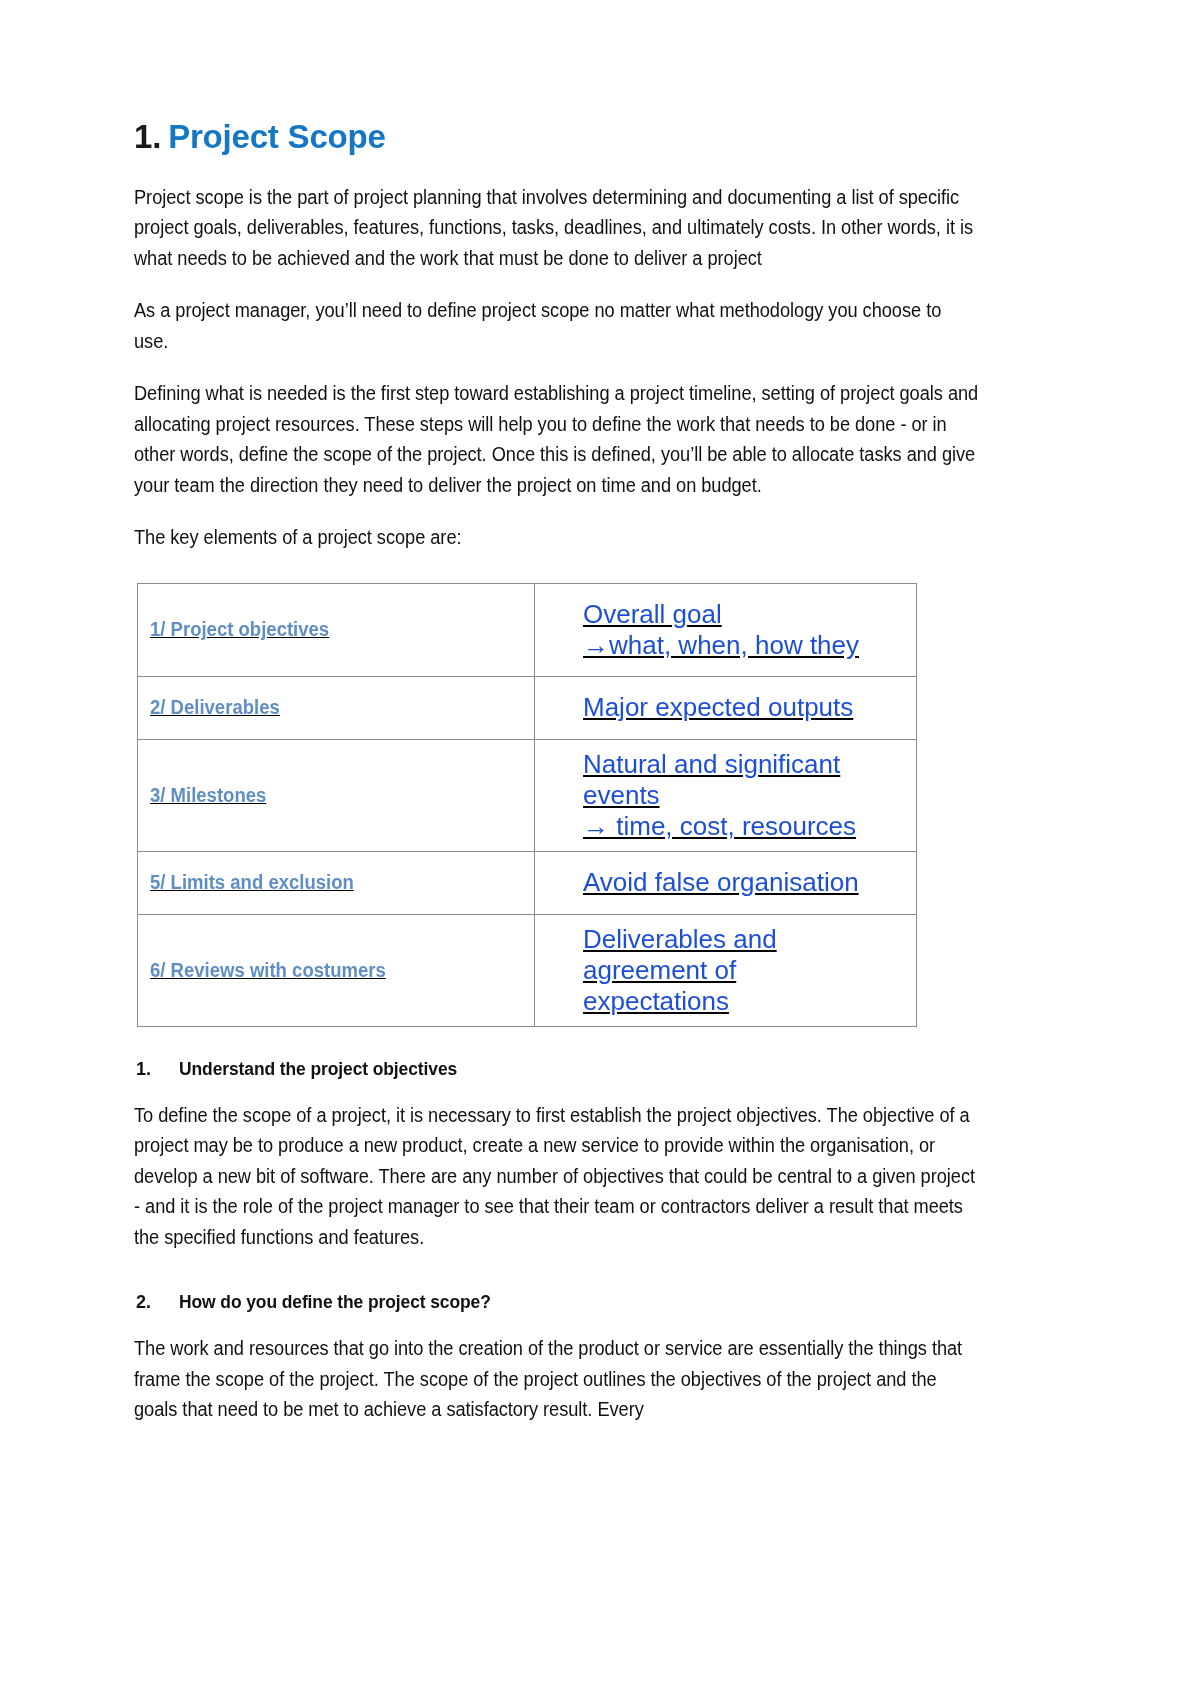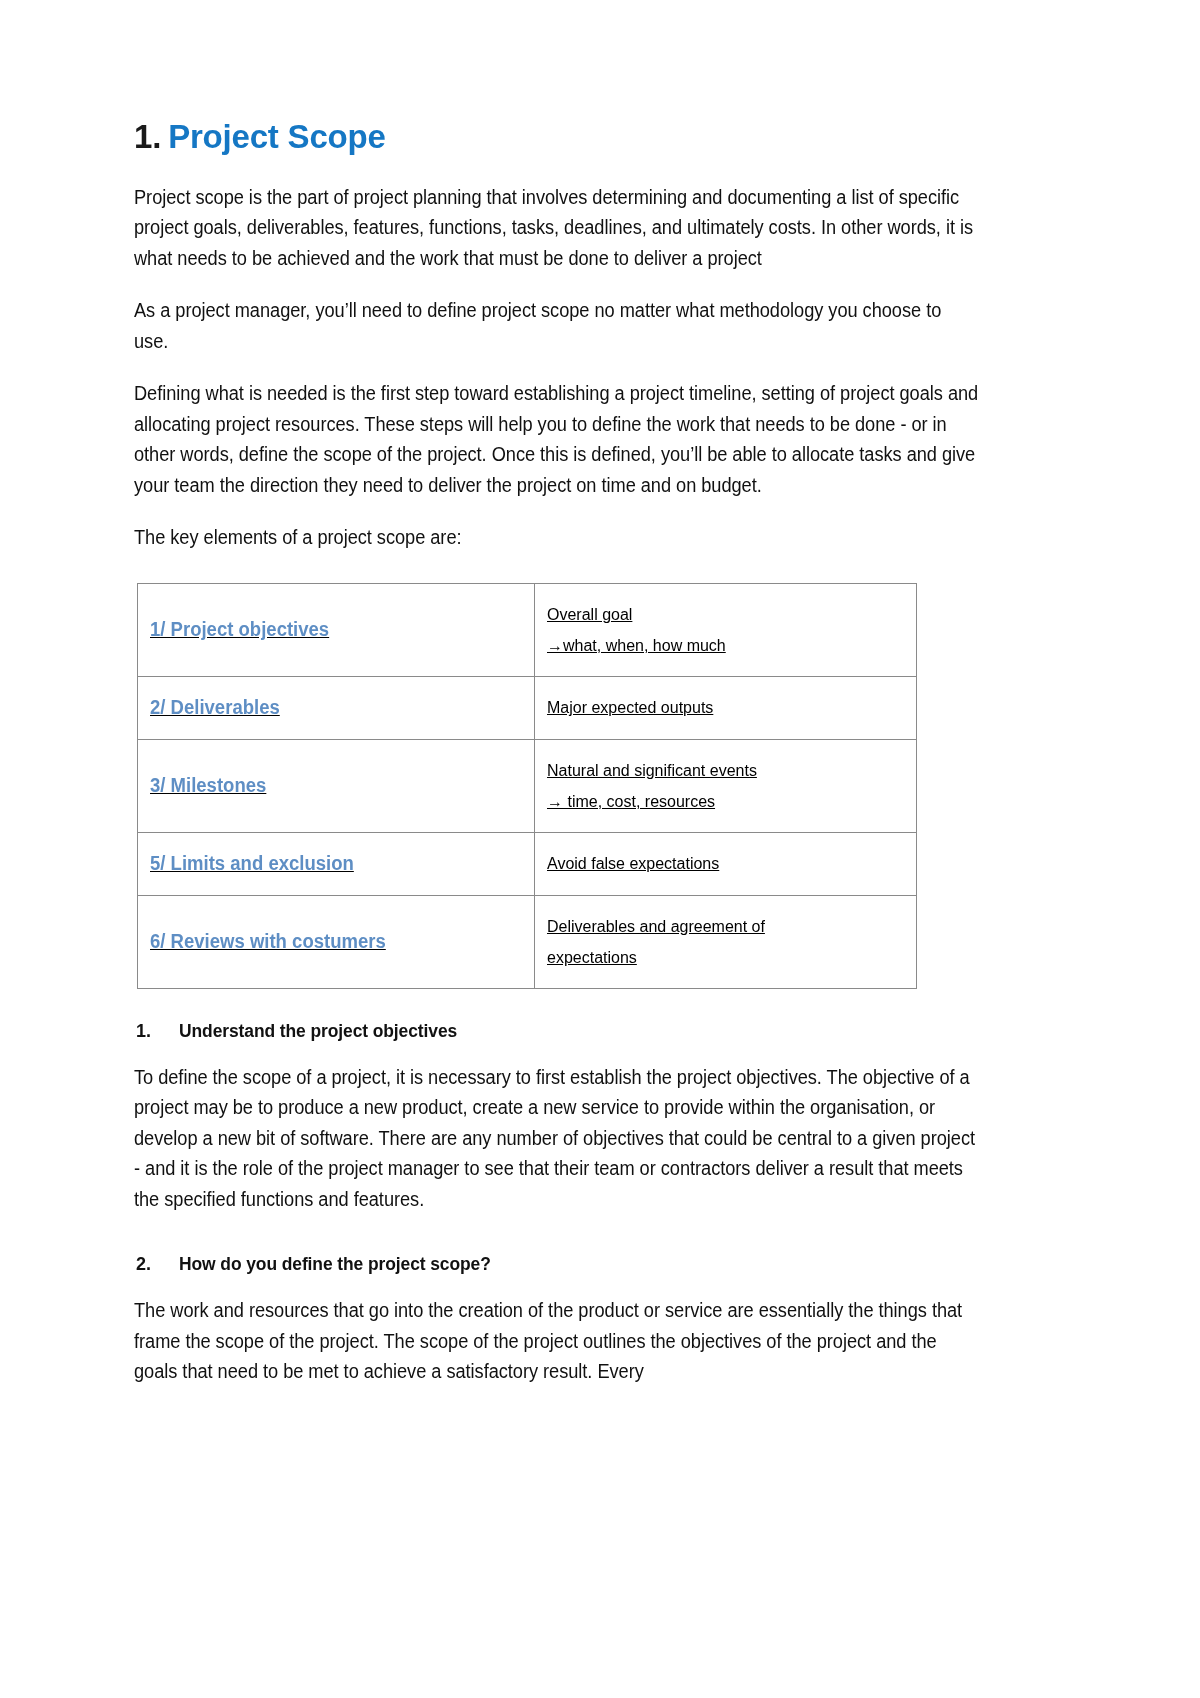--- a/index.html
+++ b/index.html
@@ -79,24 +79,25 @@
     color: #5e8ec4;
     font-weight: bold;
     font-size: 19.5px;
     line-height: 27px;
     transform: scaleX(0.95);
     transform-origin: left center;
     display: block;
     white-space: nowrap;
   }
   .cell-val {
-    color: #000000;
-    font-size: 16px;
+    color: #1d4ed8;
+    font-size: 26px;
     line-height: 31px;
     display: block;
+    margin-left: 36px;
   }
   .r-tall td { height: 74px; }
   .r-short td { height: 44px; }
 
   
   .sec-head {
     font-size: 18px;
     font-weight: bold;
     color: #111111;
     margin: 0 0 20px 0;
@@ -145,21 +146,21 @@
     <p class="para">The key elements of a project scope are:</p>
 
     <table class="scope-table">
       <tbody>
         <tr class="r-tall">
           <td class="c-left">
             <span class="cell-key">1/ Project objectives</span>
           </td>
           <td class="c-right">
             <span class="cell-val">Overall goal</span>
-            <span class="cell-val sub">→what, when, how much</span>
+            <span class="cell-val sub">→what, when, how they</span>
           </td>
         </tr>
         <tr class="r-short">
           <td class="c-left">
             <span class="cell-key">2/ Deliverables</span>
           </td>
           <td class="c-right">
             <span class="cell-val">Major expected outputs</span>
           </td>
         </tr>
@@ -170,21 +171,21 @@
           <td class="c-right">
             <span class="cell-val">Natural and significant events</span>
             <span class="cell-val sub">→ time, cost, resources</span>
           </td>
         </tr>
         <tr class="r-short">
           <td class="c-left">
             <span class="cell-key">5/ Limits and exclusion</span>
           </td>
           <td class="c-right">
-            <span class="cell-val">Avoid false expectations</span>
+            <span class="cell-val">Avoid false organisation</span>
           </td>
         </tr>
         <tr class="r-tall">
           <td class="c-left">
             <span class="cell-key">6/ Reviews with costumers</span>
           </td>
           <td class="c-right">
             <span class="cell-val">Deliverables and agreement of</span>
             <span class="cell-val sub">expectations</span>
           </td>

